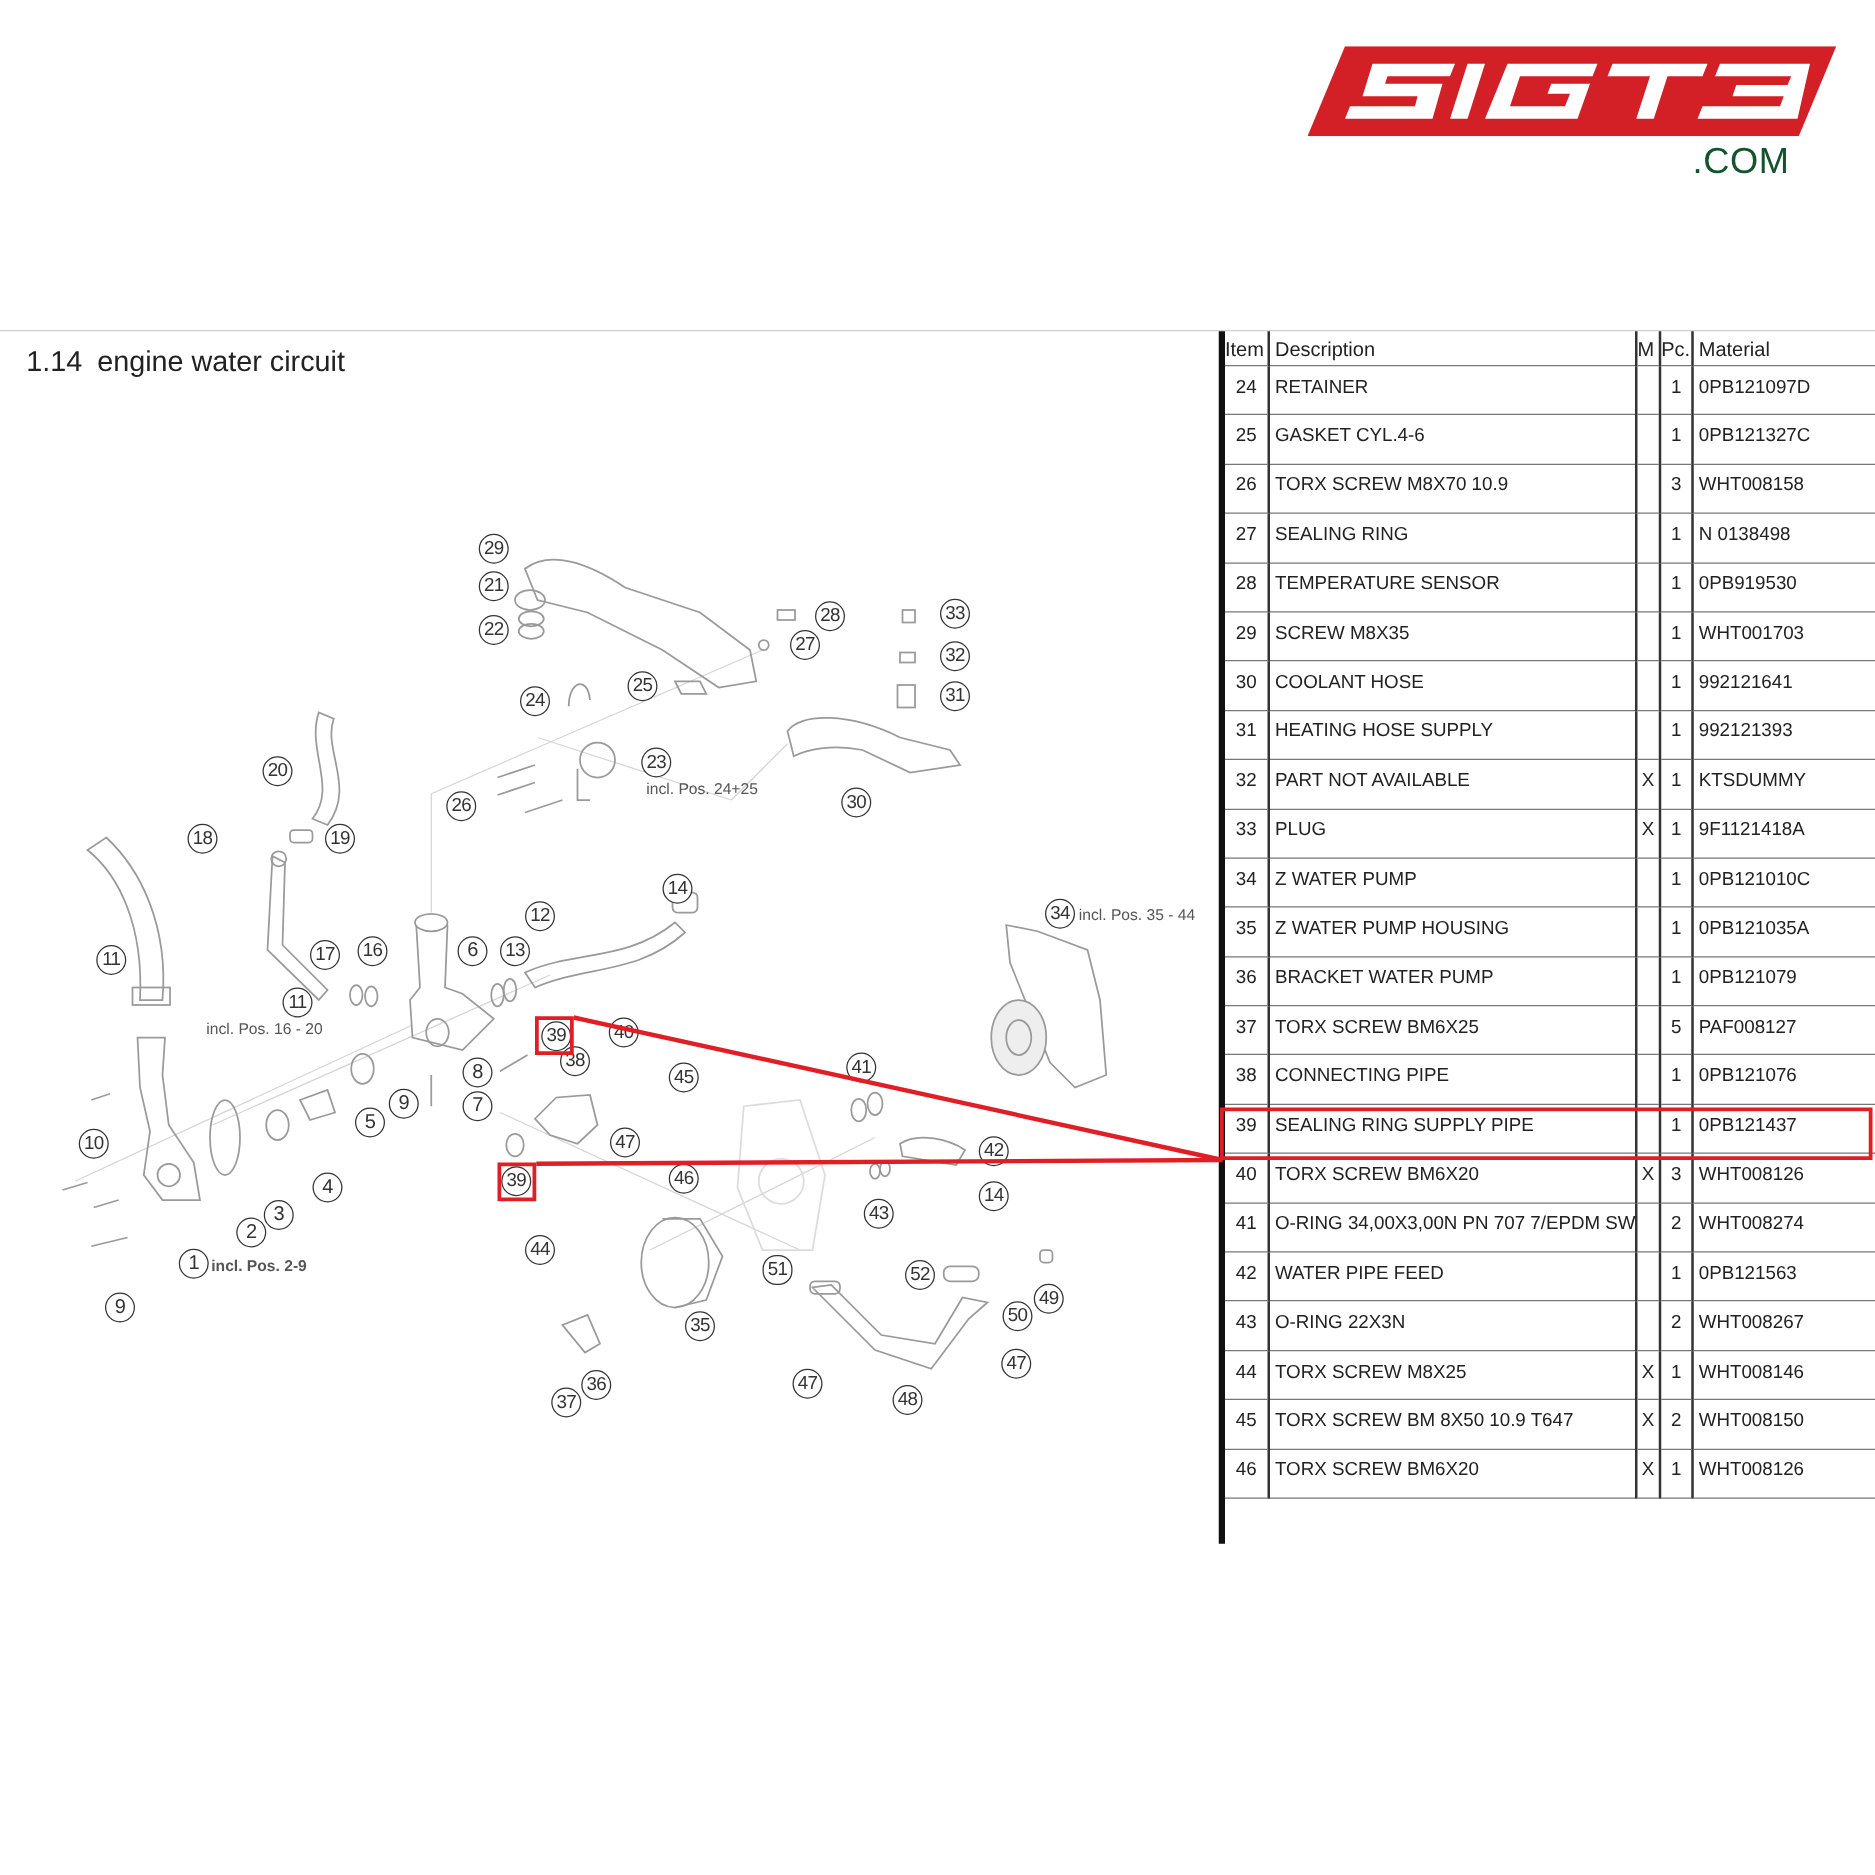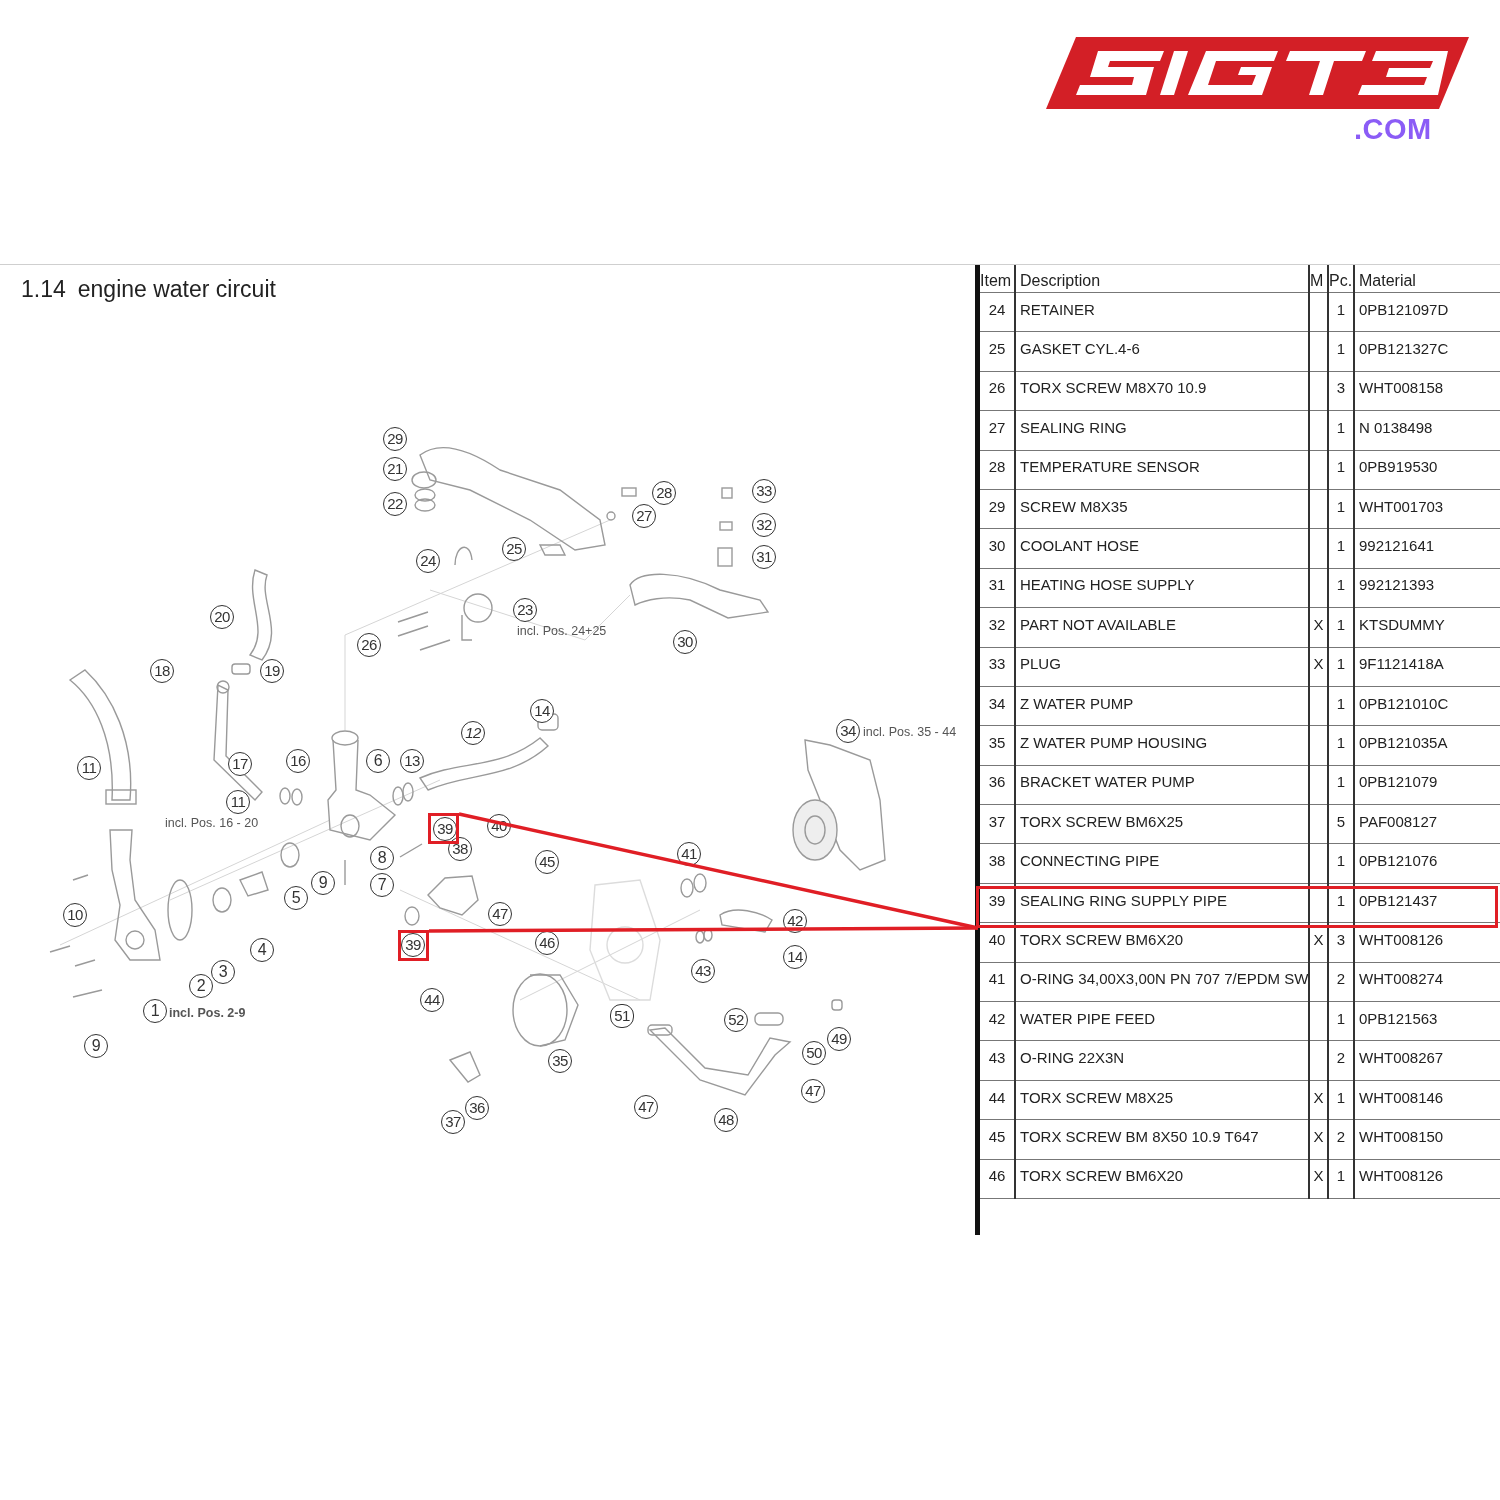--- a/index.html
+++ b/index.html
@@ -1,20 +1,20 @@
 <!DOCTYPE html>
 <html><head>
 <meta charset="utf-8">
 <style>
   html, body { margin:0; padding:0; background:#ffffff; }
   body { width:1500px; height:1500px; position:relative; overflow:hidden; font-family:"Liberation Sans", sans-serif; color:#222; }
 
   
   .logo { position:absolute; left:1046px; top:37px; width:423px; height:72px; }
-  .logo-com { position:absolute; left:1354px; top:113px; font-family:"Liberation Sans", sans-serif; font-weight:bold; font-size:29px; color:#8b5cf6; letter-spacing:0.5px; }
+  .logo-com { position:absolute; left:1354px; top:113px; font-family:"Liberation Sans", sans-serif; font-weight:normal; font-size:29px; color:#14532d; letter-spacing:0.5px; }
 
   
   .page-divider { position:absolute; left:0; top:264px; width:1500px; height:1px; background:#cfcfcf; }
 
   
   .section-title { position:absolute; left:21px; top:276px; font-size:23px; color:#222; white-space:nowrap; }
   .section-title .num { margin-right:12px;text-align:center; }
 
   
   .diagram { position:absolute; left:0; top:400px; width:975px; height:760px; }
@@ -181,27 +181,27 @@
       <div class="callout" style="left: 223px; top: 972px;">3</div>
       <div class="callout" style="left: 262px; top: 950px;">4</div>
       <div class="callout" style="left: 296px; top: 898px;">5</div>
       <div class="callout" style="left: 378px; top: 761px;">6</div>
       <div class="callout" style="left: 382px; top: 885px;">7</div>
       <div class="callout" style="left: 382px; top: 858px;">8</div>
       <div class="callout" style="left: 323px; top: 883px;">9</div>
       <div class="callout" style="left: 96px; top: 1046px;">9</div>
       <div class="callout" style="left: 75px; top: 915px; font-size: 15px;">10</div>
       <div class="callout" style="left: 89px; top: 768px; font-size: 15px;">11</div>
-      <div class="callout" style="left: 473px; top: 733px; font-size: 15px; font-style: italic;">12</div>
+      <div class="callout" style="left: 432px; top: 733px; font-size: 15px;">12</div>
       <div class="callout" style="left: 412px; top: 761px; font-size: 15px;">13</div>
       <div class="callout" style="left: 542px; top: 711px; font-size: 15px;">14</div>
       <div class="callout" style="left: 795px; top: 957px; font-size: 15px;">14</div>
       <div class="callout" style="left: 238px; top: 802px; font-size: 15px;">11</div>
       <div class="callout" style="left: 298px; top: 761px; font-size: 15px;">16</div>
-      <div class="callout" style="left: 240px; top: 732px; font-size: 15px; margin-top: 20px;">17</div>
+      <div class="callout" style="left: 260px; top: 732px; font-size: 15px; margin-top: 20px;">17</div>
       <div class="callout" style="left: 162px; top: 671px; font-size: 15px;">18</div>
       <div class="callout" style="left: 272px; top: 671px; font-size: 15px;">19</div>
       <div class="callout" style="left: 222px; top: 617px; font-size: 15px;">20</div>
       <div class="callout" style="left: 395px; top: 469px; font-size: 15px;">21</div>
       <div class="callout" style="left: 395px; top: 504px; font-size: 15px;">22</div>
       <div class="callout" style="left: 525px; top: 610px; font-size: 15px;">23</div>
       <div class="callout" style="left: 428px; top: 561px; font-size: 15px;">24</div>
       <div class="callout" style="left: 514px; top: 549px; font-size: 15px;">25</div>
       <div class="callout" style="left: 369px; top: 645px; font-size: 15px;">26</div>
       <div class="callout" style="left: 644px; top: 516px; font-size: 15px;">27</div>

